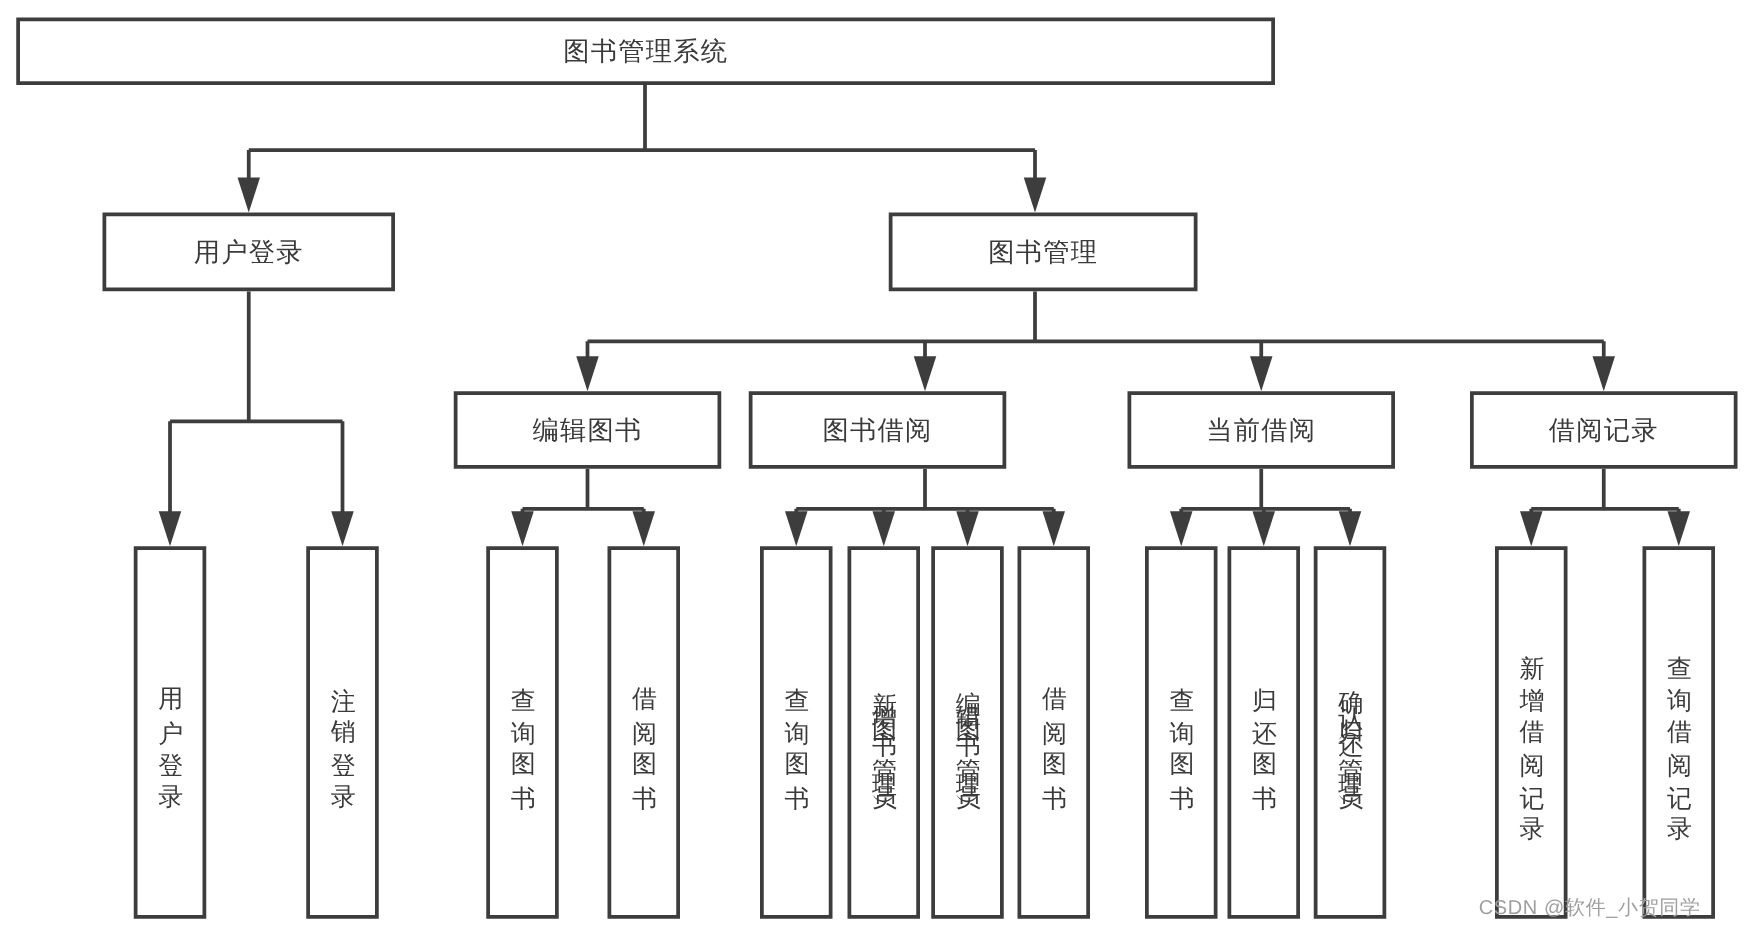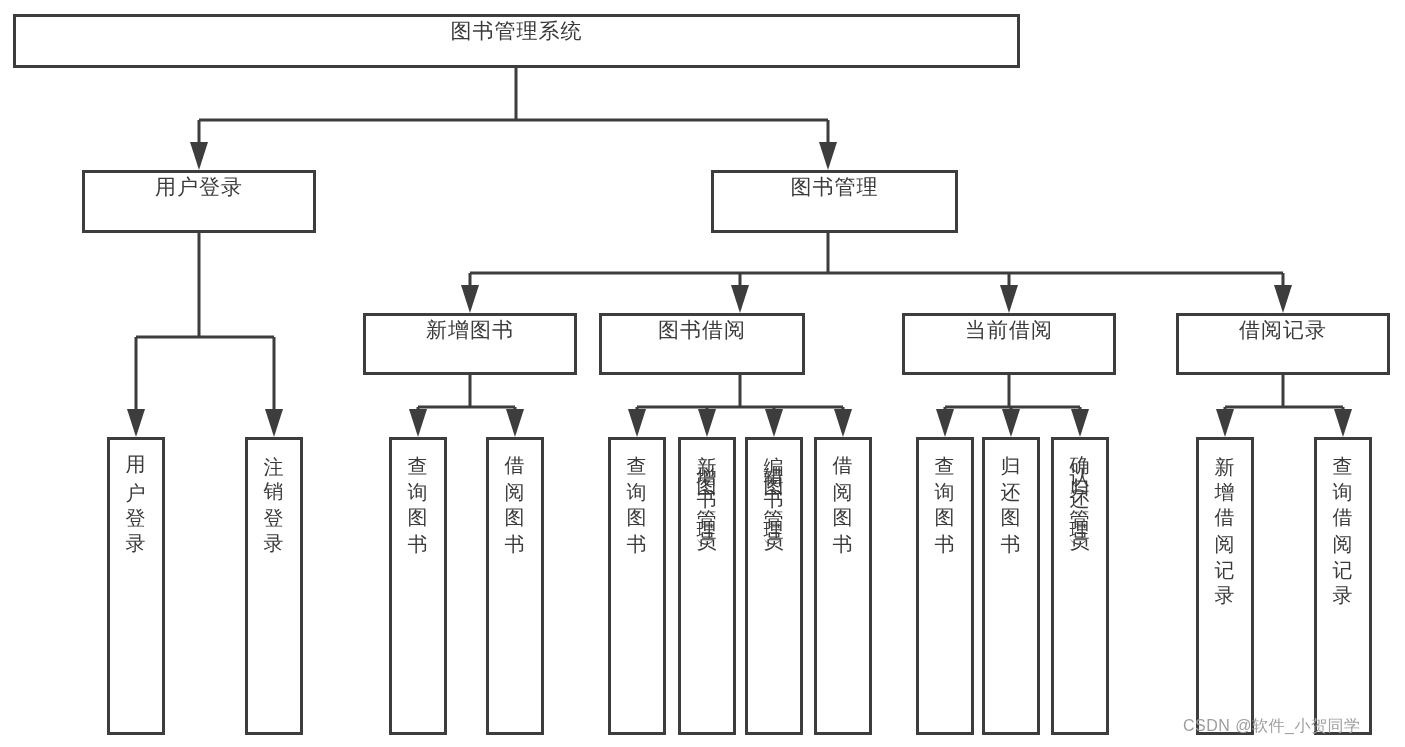--- a/index.html
+++ b/index.html
@@ -20,20 +20,21 @@
     left: 0;
     top: 0;
     z-index: 1;
   }
   .hbox, .vbox {
     position: absolute;
     box-sizing: border-box;
     border: 3px solid #3d3d3d;
     background: #ffffff;
     display: flex;
+    align-items: center;
     justify-content: center;
     z-index: 2;
   }
   .hbox span {
     font-size: 21px;
     color: #3a3a3a;
     letter-spacing: 1px;
     white-space: nowrap;
   }
   .vbox span {
@@ -104,21 +105,21 @@
   </div>
 
   <div class="hbox" style="left:82px;top:170px;width:234px;height:63px">
     <span>用户登录</span>
   </div>
   <div class="hbox" style="left:711px;top:170px;width:247px;height:63px">
     <span>图书管理</span>
   </div>
 
   <div class="hbox" style="left:363px;top:313px;width:214px;height:62px">
-    <span>新增图书</span>
+    <span>编辑图书</span>
   </div>
   <div class="hbox" style="left:599px;top:313px;width:206px;height:62px">
     <span>图书借阅</span>
   </div>
   <div class="hbox" style="left:1176px;top:313px;width:214px;height:62px">
     <span>借阅记录</span>
   </div>
   <div class="hbox" style="left:902px;top:313px;width:214px;height:62px">
     <span>当前借阅</span>
   </div>

